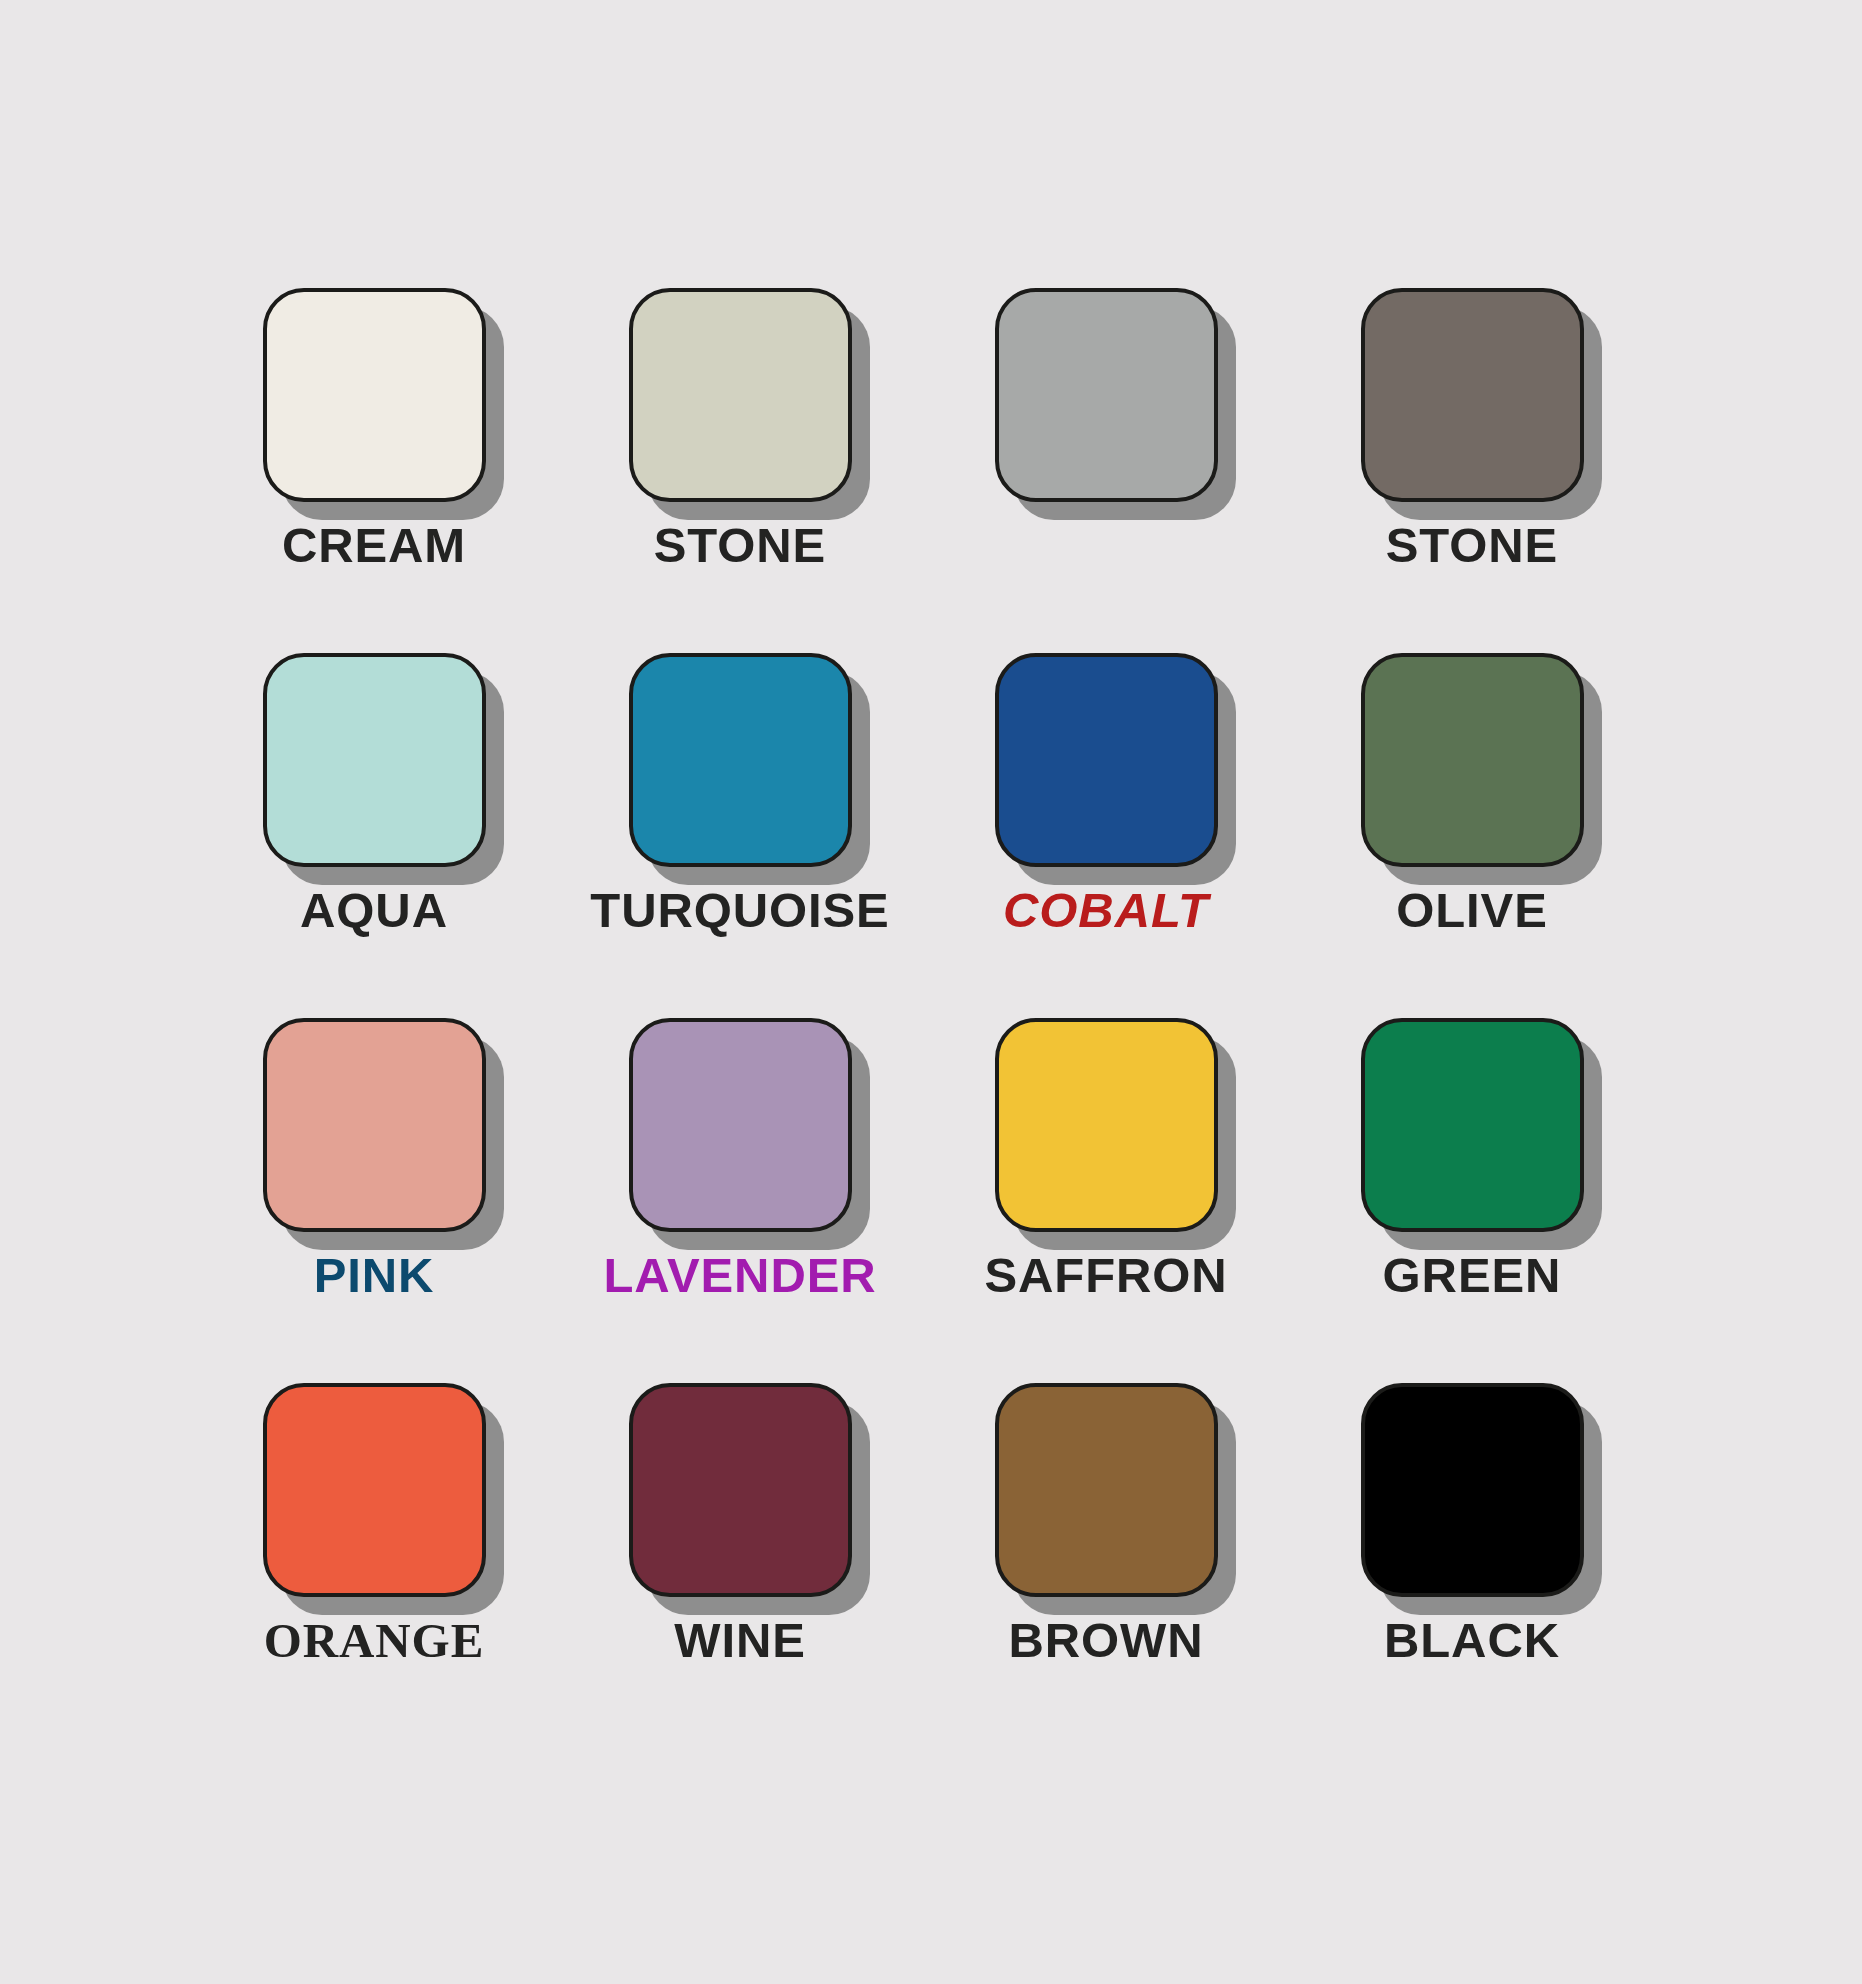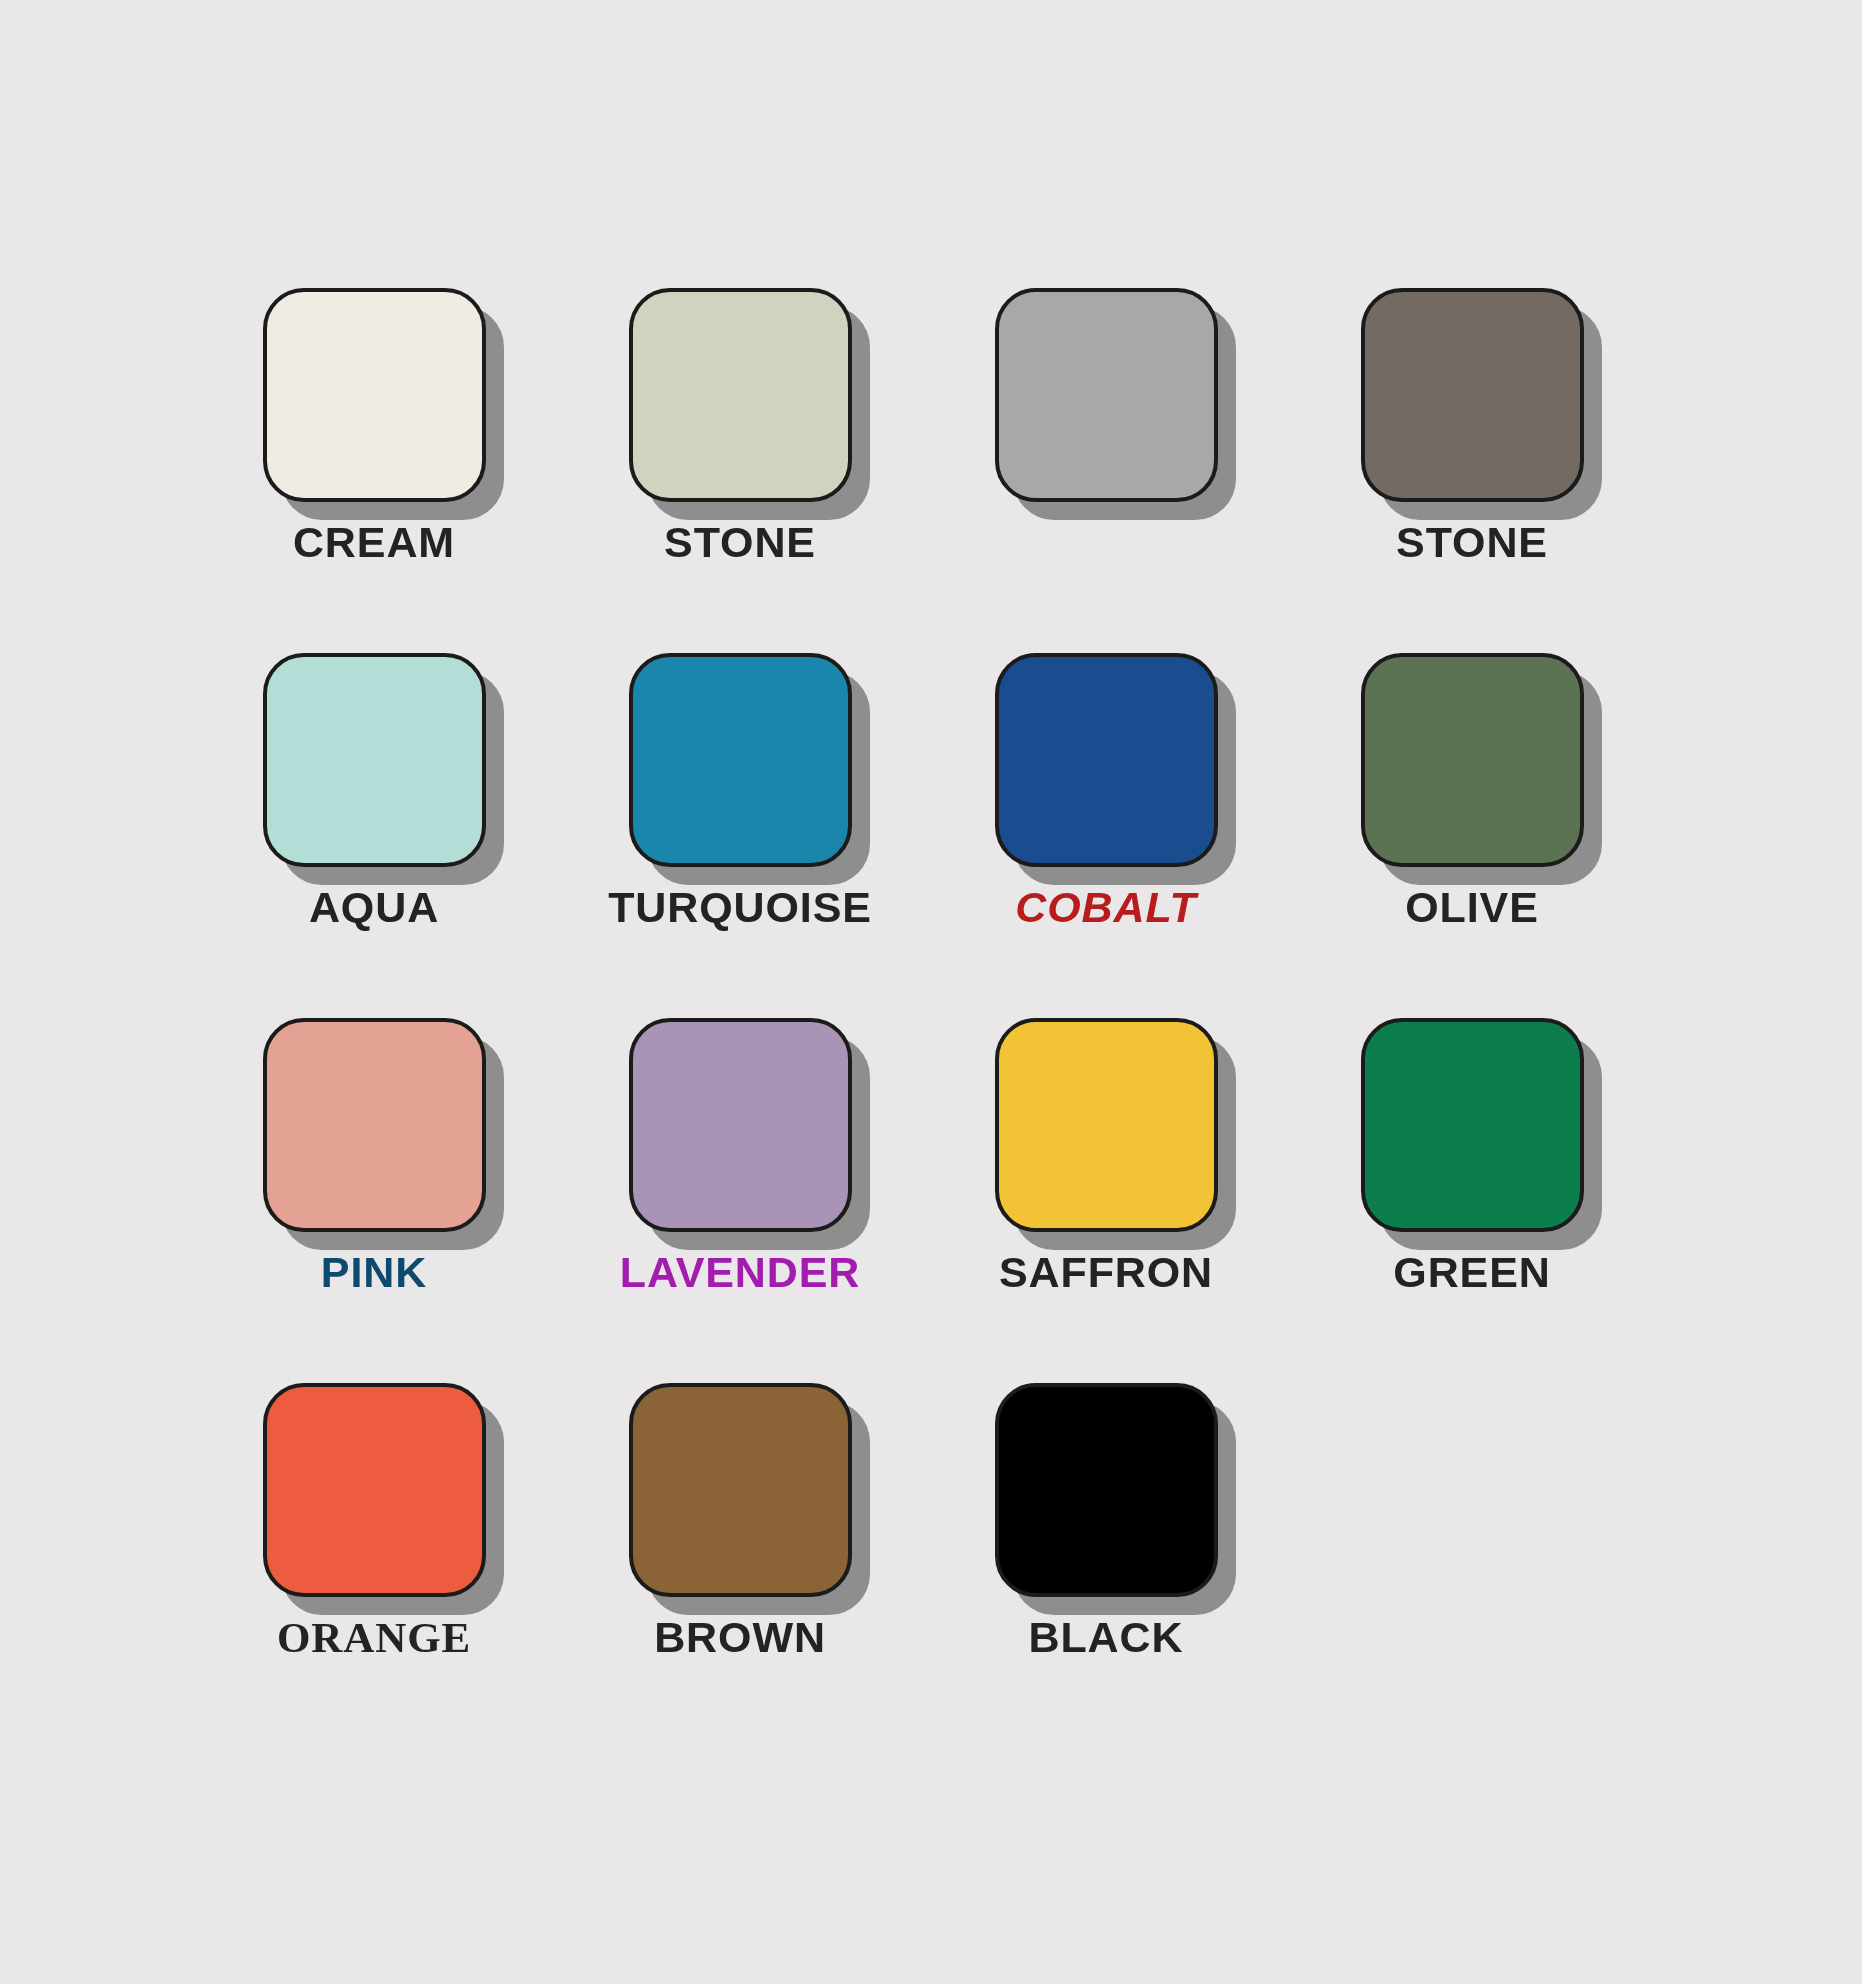--- a/index.html
+++ b/index.html
@@ -64,21 +64,21 @@
     border: 4.6px solid #1b1b19;
     border-radius: 41px;
   }
 
   .chip-label {
     position: absolute;
     left: -69px;
     top: 233px;
     width: 360px;
     text-align: center;
-    font-size: 43px;
+    font-size: 49px;
     font-weight: bold;
     letter-spacing: 0.9px;
     color: #232322;
     line-height: 1;
     white-space: nowrap;
   }
 </style>
 </head>
 <body>
 
@@ -170,20 +170,27 @@
       <div class="swatch-cell">
         <div class="chip-wrap">
           <div class="chip-shadow" style="background: rgb(142, 142, 142);"></div>
           <div class="chip" style="background: rgb(237, 92, 62); border-color: rgb(27, 27, 25);"></div>
         </div>
         <div class="chip-label" style="color: rgb(35, 35, 34); font-family: Liberation Serif, serif;">ORANGE</div>
       </div>
       <div class="swatch-cell">
         <div class="chip-wrap">
           <div class="chip-shadow" style="background: rgb(142, 142, 142);"></div>
+          <div class="chip" style="background: rgb(113, 44, 60); border-color: rgb(27, 27, 25);"></div>
+        </div>
+        <div class="chip-label" style="color: rgb(35, 35, 34);">WINE</div>
+      </div>
+      <div class="swatch-cell">
+        <div class="chip-wrap">
+          <div class="chip-shadow" style="background: rgb(142, 142, 142);"></div>
           <div class="chip" style="background: rgb(138, 99, 54); border-color: rgb(27, 27, 25);"></div>
         </div>
         <div class="chip-label" style="color: rgb(35, 35, 34);">BROWN</div>
       </div>
       <div class="swatch-cell">
         <div class="chip-wrap">
           <div class="chip-shadow" style="background: rgb(142, 142, 142);"></div>
           <div class="chip" style="background: rgb(0, 0, 0); border-color: rgb(27, 27, 25);"></div>
         </div>
         <div class="chip-label" style="color: rgb(35, 35, 34);">BLACK</div>

